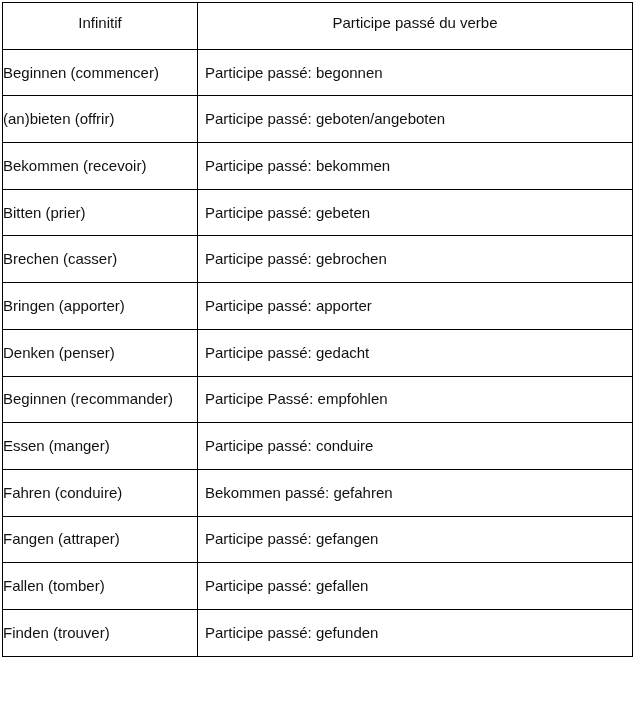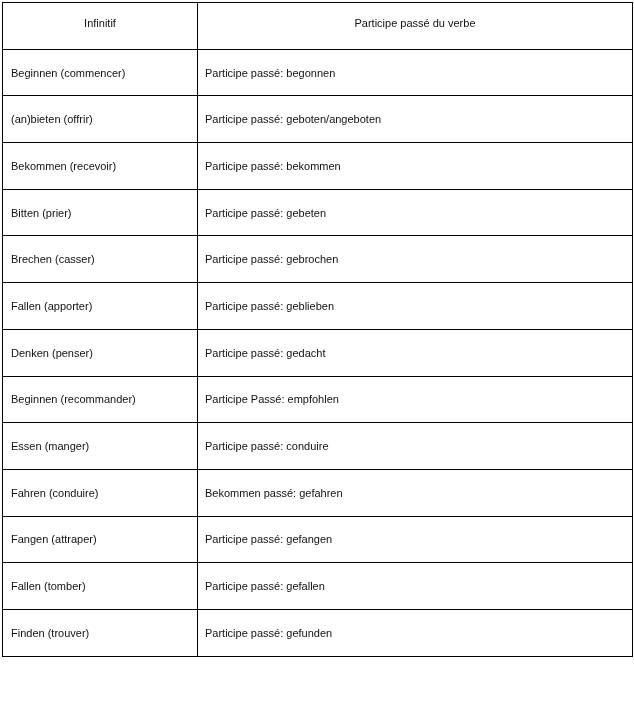--- a/index.html
+++ b/index.html
@@ -23,34 +23,33 @@
       border-collapse: collapse;
       table-layout: fixed;
     }
     table.verb-table col.c1 { width: 195px; }
     table.verb-table col.c2 { width: 435px; }
     table.verb-table th,
     table.verb-table td {
       border: 1px solid #000000;
       height: 46.7px;
       padding: 0;
-      font-size: 11px;
+      font-size: 15px;
       font-weight: normal;
       line-height: 16px;
       vertical-align: middle;
       box-sizing: border-box;
       white-space: nowrap;
     }
     table.verb-table th {
       text-align: center;
       padding-bottom: 6px;
     }
     table.verb-table td {
       text-align: left;
-      padding-left: 8px;
     }
     table.verb-table td.c2 {
       padding-left: 7px;
       margin-left: 45px;
     }
   </style>
 </head>
 <body>
 
 <table class="verb-table">
@@ -79,22 +78,22 @@
     </tr>
     <tr>
       <td>Bitten (prier)</td>
       <td class="c2">Participe passé: gebeten</td>
     </tr>
     <tr>
       <td>Brechen (casser)</td>
       <td class="c2">Participe passé: gebrochen</td>
     </tr>
     <tr>
-      <td>Fallen (apporter)</td>
-      <td class="c2">Participe passé: geblieben</td>
+      <td>Bringen (apporter)</td>
+      <td class="c2">Participe passé: apporter</td>
     </tr>
     <tr>
       <td>Denken (penser)</td>
       <td class="c2">Participe passé: gedacht</td>
     </tr>
     <tr>
       <td>Beginnen (recommander)</td>
       <td class="c2">Participe Passé: empfohlen</td>
     </tr>
     <tr>

